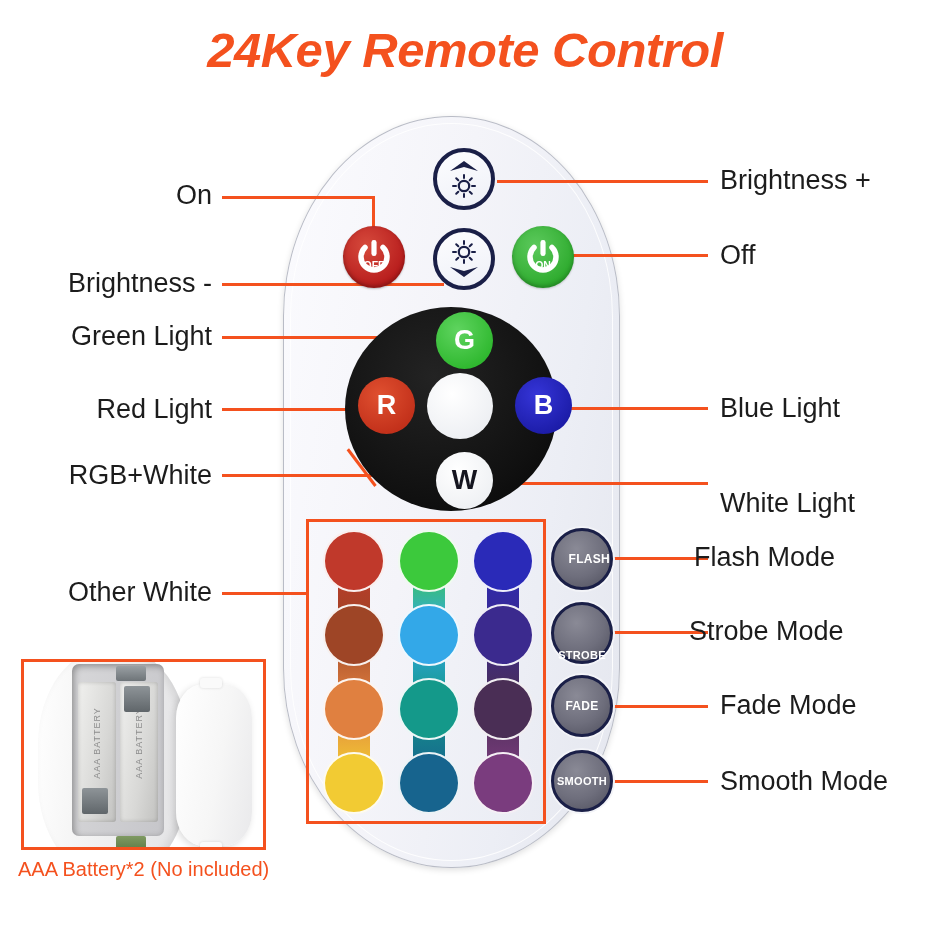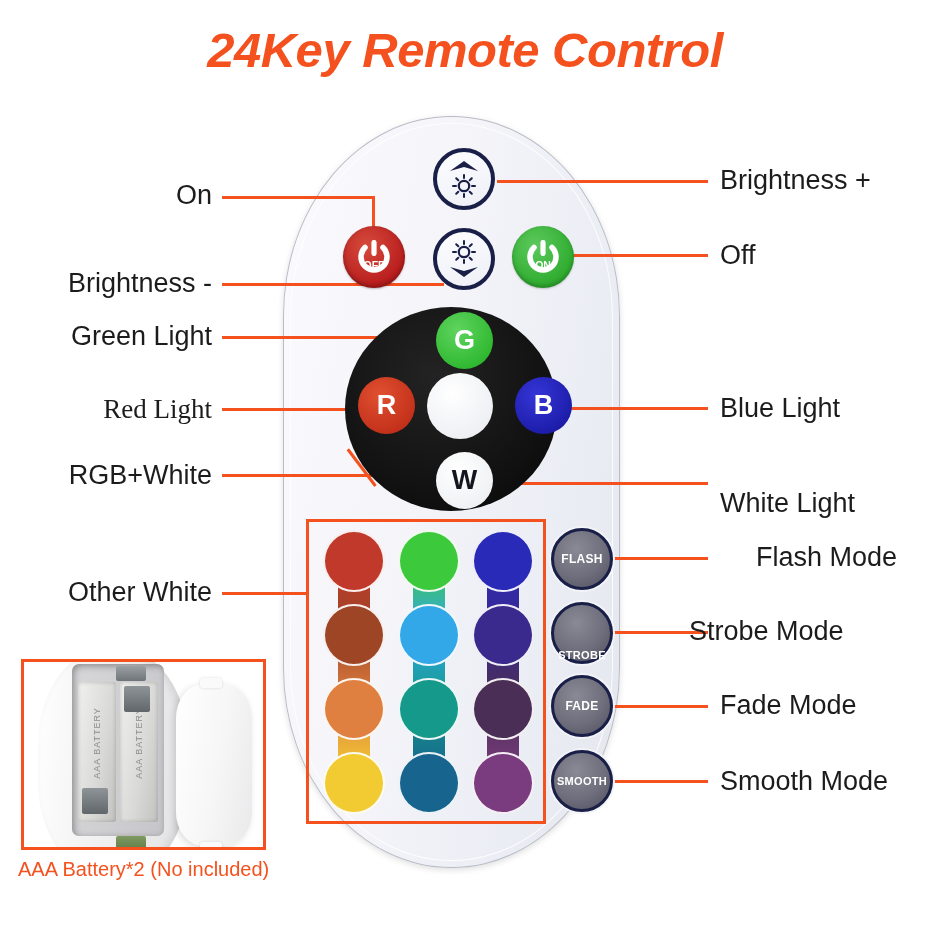--- a/index.html
+++ b/index.html
@@ -103,21 +103,21 @@
   .mode {
     position: absolute; left: 551px;
     width: 62px; height: 62px; border-radius: 50%;
     border: 3px solid #1a1f47;
     background: radial-gradient(circle at 40% 32%, #8a8a96 0%, #6e6e7c 55%, #4e4e5c 100%);
     display: flex; align-items: center; justify-content: center;
     color: #ffffff; font-weight: bold; letter-spacing: .3px;
     box-shadow: 0 0 0 2px #f3f4f8;
   }
   .mode span { font-size: 12px; }
-  .mode-flash  { top: 528px; }
+  .mode-flash  { top: 528px; justify-content: flex-end; }
   .mode-strobe { top: 602px; align-items: flex-end; }
   .mode-fade   { top: 675px; }
   .mode-smooth { top: 750px; }
   .mode-smooth span, .mode-strobe span { font-size: 11px; }
 
   
   .label {
     position: absolute;
     font-size: 27px; color: #1c1c1c;
     white-space: nowrap;
@@ -321,29 +321,29 @@
   <div class="mode mode-fade">
     <span>FADE</span>
   </div>
   <div class="mode mode-smooth">
     <span>SMOOTH</span>
   </div>
 
   <div class="label label-l" style="left:60px; top:180px; width:152px;">On</div>
   <div class="label label-l" style="left:30px; top:268px; width:182px;">Brightness -</div>
   <div class="label label-l" style="left:30px; top:321px; width:182px;">Green Light</div>
-  <div class="label label-l" style="left:30px; top:394px; width:182px;font-family:Liberation Serif, serif;">Red Light</div>
+  <div class="label label-l" style="left:30px; top:394px; width:182px;">Red Light</div>
   <div class="label label-l" style="left:30px; top:460px; width:182px;">RGB+White</div>
   <div class="label label-l" style="left:30px; top:577px; width:182px;">Other White</div>
 
   <div class="label label-r" style="left:720px; top:165px;">Brightness +</div>
   <div class="label label-r" style="left:720px; top:240px;">Off</div>
   <div class="label label-r" style="left:720px; top:393px;">Blue Light</div>
   <div class="label label-r" style="left:720px; top:468px;margin-top:20px;">White Light</div>
-  <div class="label label-r" style="left:756px; top:542px;">Flash Mode</div>
+  <div class="label label-r" style="left:694px; top:542px;">Flash Mode</div>
   <div class="label label-r" style="left:689px; top:616px;">Strobe Mode</div>
   <div class="label label-r" style="left:720px; top:690px;">Fade Mode</div>
   <div class="label label-r" style="left:720px; top:766px;">Smooth Mode</div>
 
   <div class="battery-box">
     <div class="bat-shell">
       <div class="bat-well">
         <div class="bat-contact top"></div>
         <div class="bat-cell c1">
           <div class="bat-cell-txt">AAA BATTERY</div>

